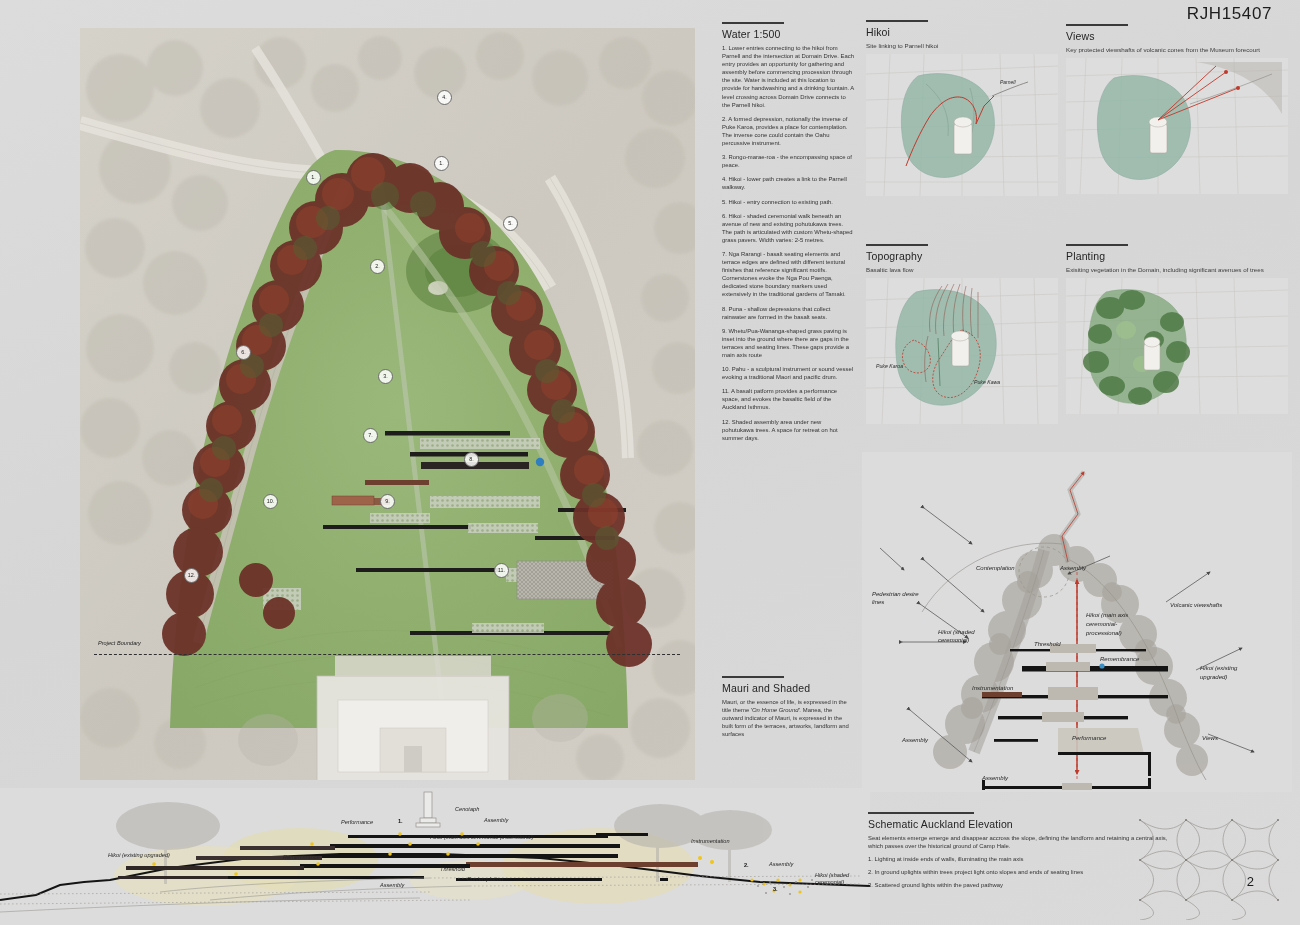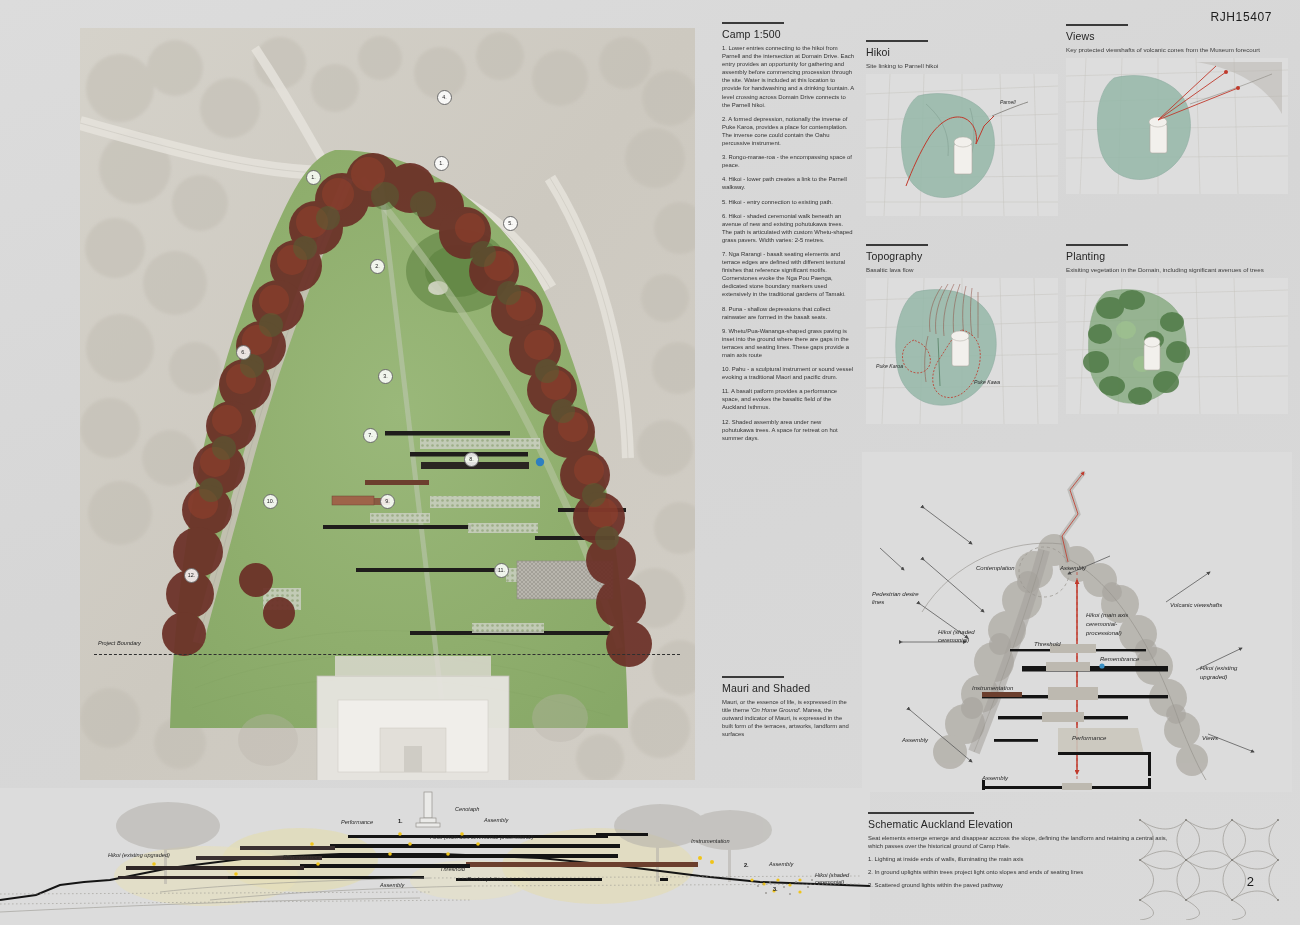--- a/index.html
+++ b/index.html
@@ -15,21 +15,21 @@
 
   
   .rule{border-top:2.2px solid #3a3a3a;width:62px;margin-bottom:4px;}
   .sec-title{font-size:10.5px;letter-spacing:.15px;color:#242424;margin-bottom:4px;}
   .sec-sub{font-size:6.2px;line-height:8.4px;color:#3b3b3b;}
   .body-txt{font-size:5.9px;line-height:8.1px;color:#333;}
   .body-txt p{margin:0 0 6px 0;}
   .ital{font-style:italic;}
 
   
-  #project-code{position:absolute;right:28px;top:10px;font-size:12px;letter-spacing:.6px;color:#1d1d1d;}
+  #project-code{position:absolute;right:28px;top:4px;font-size:17px;letter-spacing:.6px;color:#1d1d1d;}
 
   
   #plan-wrap{position:absolute;left:80px;top:28px;width:615px;height:752px;overflow:hidden;
     background:#cfcbc4;}
   #plan-canvas{position:absolute;inset:0;}
   .plan-num{position:absolute;width:13px;height:13px;border-radius:50%;
     background:rgba(255,255,255,.86);border:.6px solid #6a6a6a;
     font-size:5.4px;line-height:13px;text-align:center;color:#1c1c1c;}
   #project-boundary-line{position:absolute;left:14px;top:626px;width:586px;border-top:1.3px dashed #2f2f2f;}
   #project-boundary-label{position:absolute;left:18px;top:612px;font-size:5.6px;font-style:italic;color:#1f1f1f;}
@@ -284,21 +284,21 @@
     <div class="plan-num" style="left:283px;top:400px;">7.</div>
     <div class="plan-num" style="left:384px;top:424px;">8.</div>
     <div class="plan-num" style="left:300px;top:466px;">9.</div>
     <div class="plan-num" style="left:183px;top:466px;">10.</div>
     <div class="plan-num" style="left:414px;top:535px;">11.</div>
     <div class="plan-num" style="left:104px;top:540px;">12.</div>
   </div>
 
   <div id="notes">
     <div class="rule"></div>
-    <div class="sec-title">Camp 1:500</div>
+    <div class="sec-title">Water 1:500</div>
     <div class="body-txt">
       <p>1.  Lower entries connecting to the hikoi from Parnell and the intersection at Domain Drive. Each entry provides an opportunity for gathering and assembly before commencing procession through the site.  Water is included at this location to provide for handwashing and a drinking fountain. A level crossing across Domain Drive connects to the Parnell hikoi.</p>
       <p>2.  A formed depression, notionally the inverse of Puke Karoa, provides a place for contemplation. The inverse cone could contain the Oahu percussive instrument.</p>
       <p>3. Rongo-marae-roa - the encompassing space of peace.</p>
       <p>4. Hikoi - lower path creates a link to  the Parnell walkway.</p>
       <p>5. Hikoi - entry connection to existing path.</p>
       <p>6. Hikoi - shaded ceremonial walk beneath an avenue of new and existing pohutukawa trees. The path is articulated with custom Whetu-shaped grass pavers. Width varies: 2-5 metres.</p>
       <p>7. Nga Rarangi - basalt seating elements and terrace edges are defined with different textural finishes that reference significant motifs. Cornerstones evoke the Nga Pou Paenga, dedicated stone boundary markers used extensively in the traditional gardens of Tamaki.</p>
       <p>8. Puna - shallow depressions that collect rainwater are formed in the basalt seats.</p>
       <p>9. Whetu/Pua-Wananga-shaped grass paving is inset into the ground where there are gaps in the terraces and seating lines. These gaps provide a main axis route</p>
@@ -309,21 +309,21 @@
   </div>
 
   <div id="mauri">
     <div class="rule"></div>
     <div class="sec-title">Mauri and Shaded</div>
     <div class="body-txt">
       <p><span>Mauri, or the essence of life, is expressed in the title theme </span><span class="ital">'On Home Ground'.</span><span>  Manea, the outward indicator of Mauri, is expressed in the built form of the terraces, artworks, landform and surfaces</span></p>
     </div>
   </div>
 
-  <div class="mini" style="left:866px;top:40px;width:192px;height:200px;">
+  <div class="mini" style="left:866px;top:20px;width:192px;height:200px;">
     <div class="rule"></div>
     <div class="sec-title">Hikoi</div>
     <div class="sec-sub">Site linking to Parnell hikoi</div>
     <div class="pane" style="height:142px;margin-top:4px;">
       <svg class="mini-img" viewBox="0 0 192 142" preserveAspectRatio="none">
         <rect width="192" height="142" fill="#dddddd"></rect>
         <g stroke="#c3c0ba" stroke-width=".5" fill="none" opacity=".9">
           <path d="M0 20 L192 12"></path>
             <path d="M0 46 L192 40"></path>
             <path d="M0 74 L192 70"></path>

